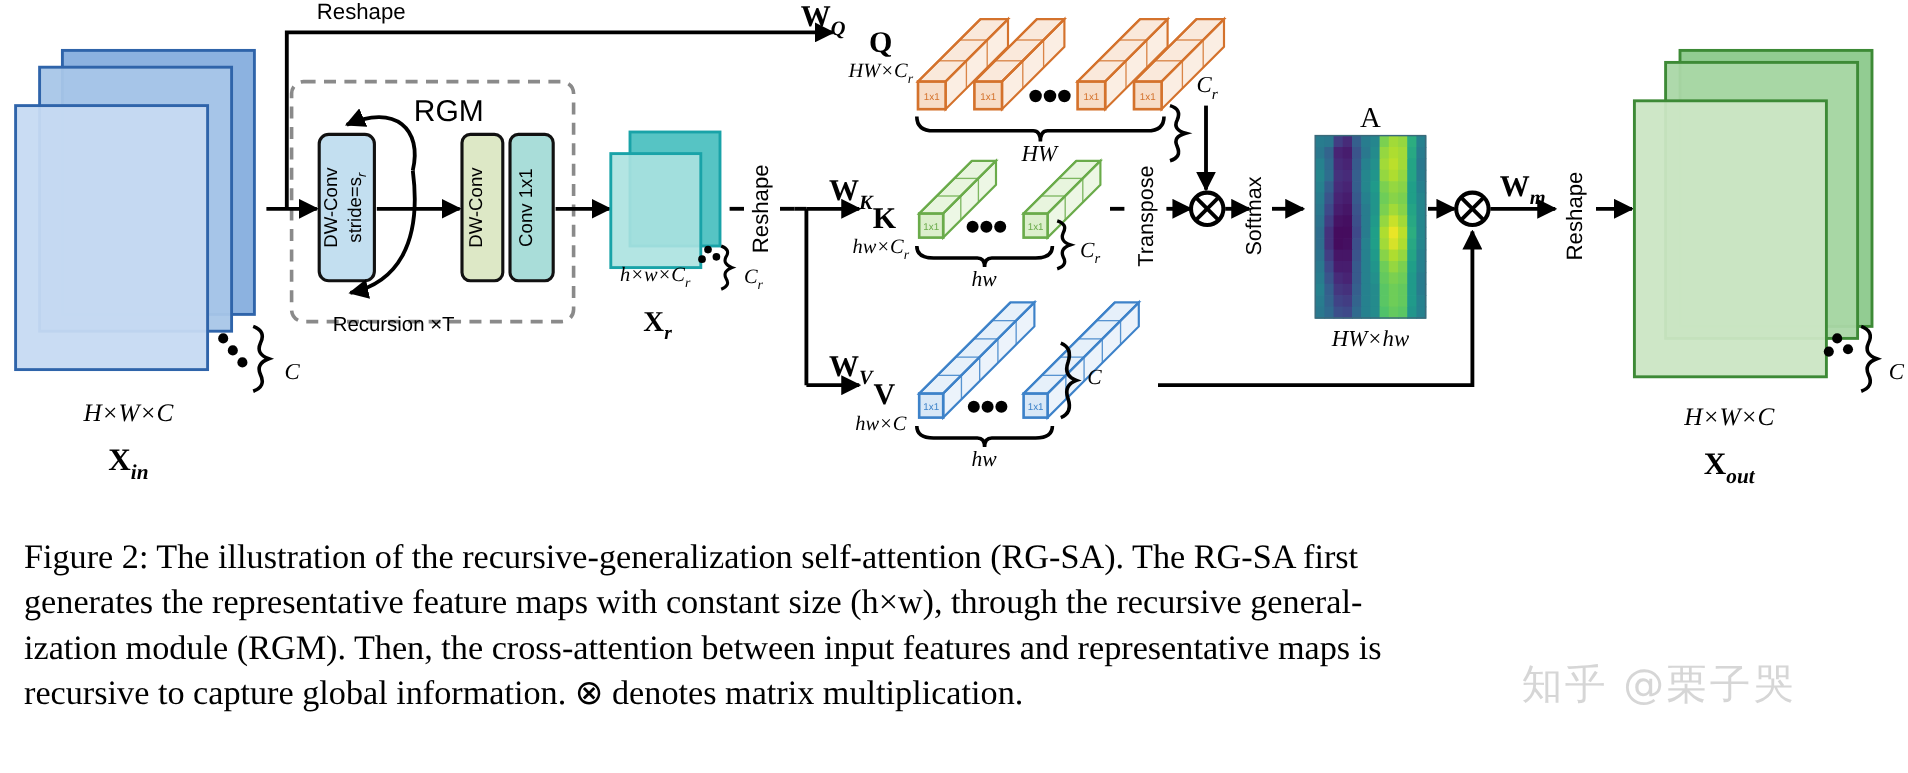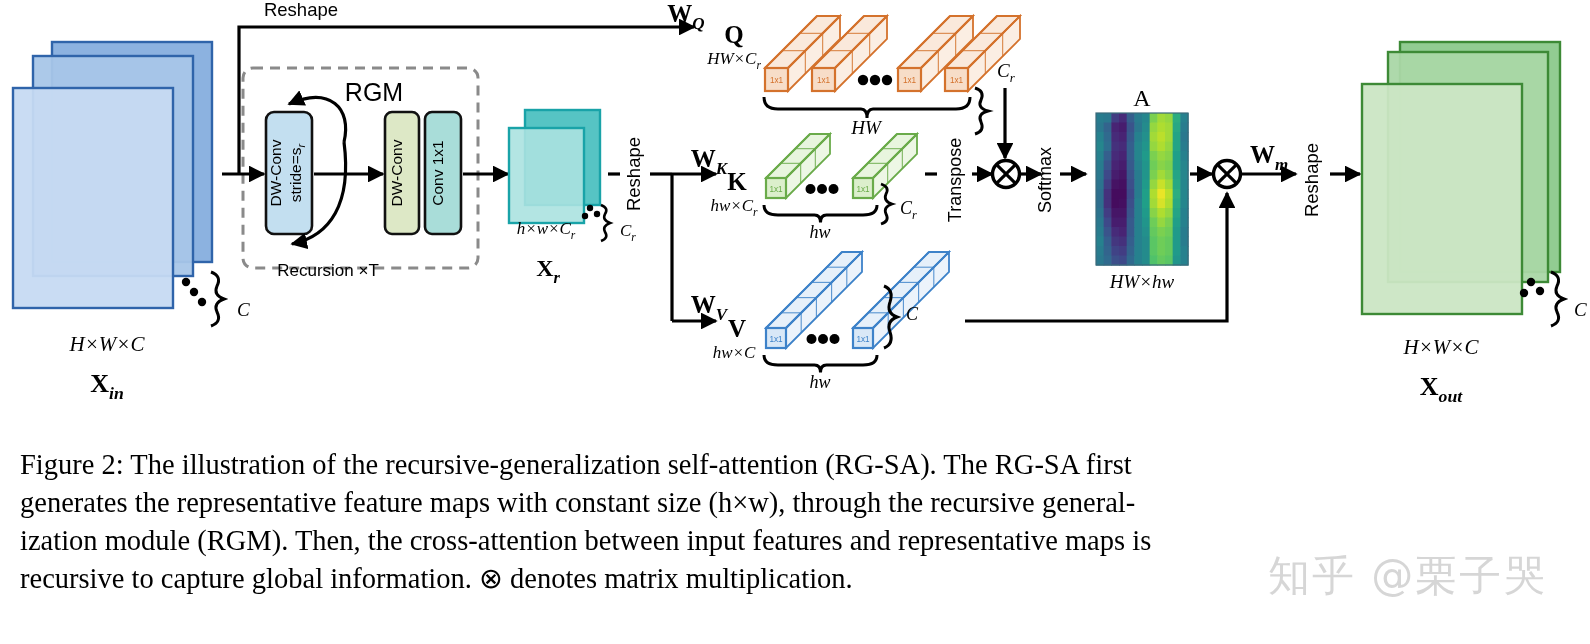--- a/index.html
+++ b/index.html
@@ -18,21 +18,21 @@
     text-align:justify;text-align-last:left;
     white-space:normal;
     margin-left:16px;
   }
   .cap-line{display:block;white-space:nowrap;}
 
   
   .watermark{
     position:absolute;left:1268px;top:548px;
     font-family:"DejaVu Sans", sans-serif;
-    font-size:42px;letter-spacing:2px;
+    font-size:34px;letter-spacing:2px;
     color:rgba(130,130,130,0.33);
     pointer-events:none;user-select:none;
     white-space:nowrap;
   }
 </style>
 </head>
 <body>
 
 <div id="fig">
     <svg width="1590" height="430" viewBox="0 0 1590 430">

